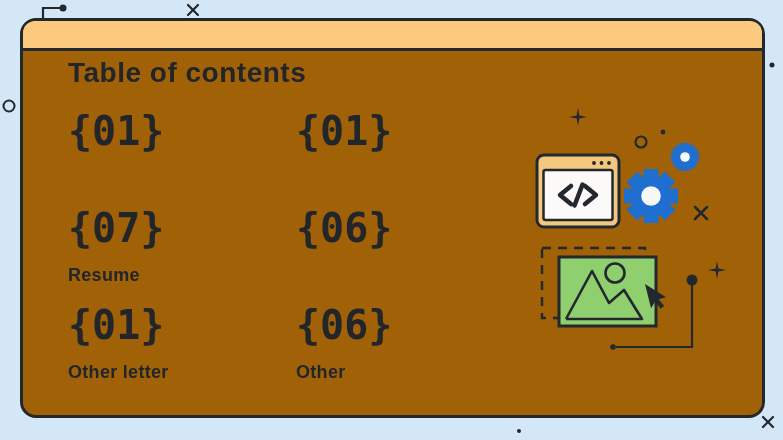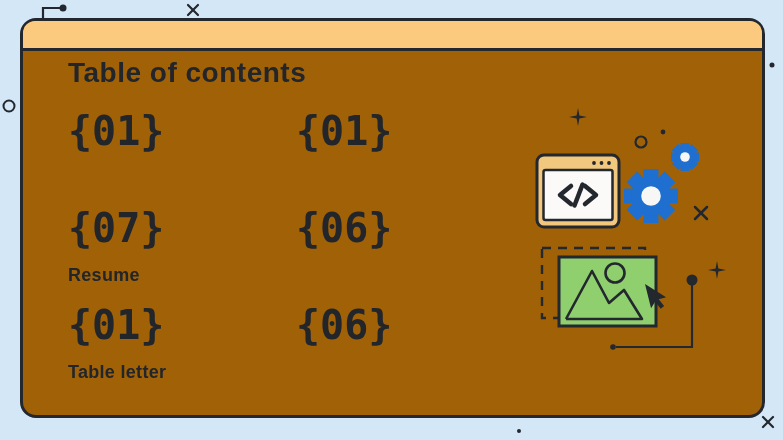--- a/index.html
+++ b/index.html
@@ -50,30 +50,31 @@
   <div class="toc-grid">
     <div class="toc-item">
       <div class="toc-number">{01}</div>
     </div>
     <div class="toc-item">
       <div class="toc-number">{07}</div>
       <div class="toc-label">Resume</div>
     </div>
     <div class="toc-item">
       <div class="toc-number">{01}</div>
-      <div class="toc-label">Table letter</div>
+      <div class="toc-label">Other letter</div>
     </div>
     <div class="toc-item">
       <div class="toc-number">{01}</div>
     </div>
     <div class="toc-item">
       <div class="toc-number">{06}</div>
     </div>
     <div class="toc-item">
       <div class="toc-number">{06}</div>
+      <div class="toc-label">Other</div>
     </div>
   </div>
 </div>
 
 <svg class="deco-layer" viewBox="0 0 783 440" xmlns="http://www.w3.org/2000/svg">
 
   <g stroke="#23272e" stroke-width="2.2" fill="none">
     <polyline points="43,19 43,8 62,8"></polyline>
     <circle cx="63" cy="8" r="3.5" fill="#23272e" stroke="none"></circle>
   </g>

